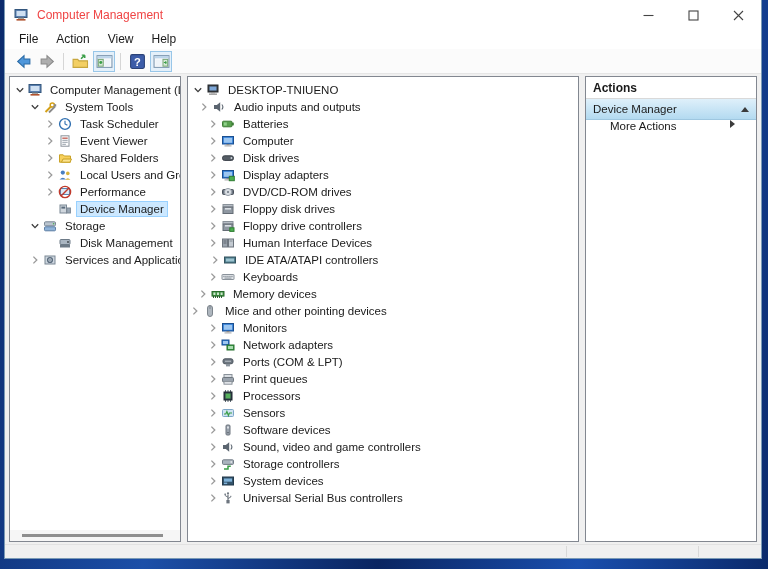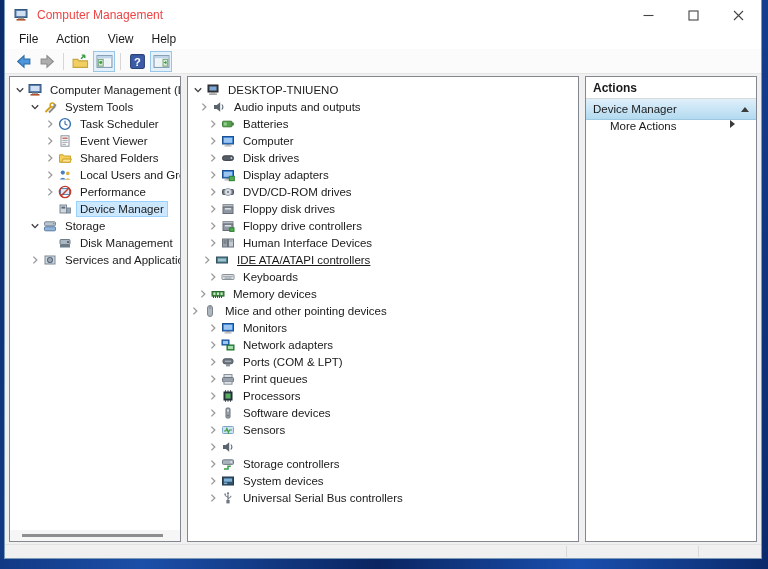--- a/index.html
+++ b/index.html
@@ -466,21 +466,21 @@
               <svg width="14" height="14" viewBox="0 0 14 14">
                 <rect x="1.5" y="3" width="5" height="8" fill="#9aa3ad" stroke="#6d757e"></rect>
                 <rect x="7.5" y="3" width="5" height="8" fill="#c3cad1" stroke="#6d757e"></rect>
                 <rect x="2.5" y="4.5" width="3" height="1" fill="#5f6770"></rect>
                 <rect x="2.5" y="6.5" width="3" height="1" fill="#5f6770"></rect>
                 <rect x="8.5" y="4.5" width="3" height="1" fill="#868e96"></rect>
               </svg>
             </span>
             <span class="tlabel">Human Interface Devices</span>
           </div>
-          <div class="trow" style="padding-left: 12px; text-decoration: underline;">
+          <div class="trow" style="padding-left: 20px;">
             <span class="chev">
               <svg width="10" height="10" viewBox="0 0 10 10">
                 <path d="M3.4 1.6 L6.8 5 L3.4 8.4" fill="none" stroke="#9a9a9a" stroke-width="1.3"></path>
               </svg>
             </span>
             <span class="ticon">
               <svg width="14" height="14" viewBox="0 0 14 14">
                 <rect x="1.5" y="4" width="11" height="6" fill="#4f7d8c" stroke="#33535e"></rect>
                 <rect x="3" y="5.5" width="8" height="3" fill="#9cc3cf"></rect>
               </svg>
@@ -636,53 +636,54 @@
             <span class="tlabel">Processors</span>
           </div>
           <div class="trow" style="padding-left: 18px;">
             <span class="chev">
               <svg width="10" height="10" viewBox="0 0 10 10">
                 <path d="M3.4 1.6 L6.8 5 L3.4 8.4" fill="none" stroke="#9a9a9a" stroke-width="1.3"></path>
               </svg>
             </span>
             <span class="ticon">
               <svg width="14" height="14" viewBox="0 0 14 14">
+                <rect x="1.5" y="3.5" width="11" height="7" rx="1" fill="#cfe3f2" stroke="#7da6c8"></rect>
+                <path d="M3 8 L4.8 8 L5.9 5.5 L7.4 9.5 L8.4 7 L11 7" fill="none" stroke="#3a9e47" stroke-width="1.2"></path>
+              </svg>
+            </span>
+            <span class="tlabel">Sensors</span>
+          </div>
+          <div class="trow" style="padding-left: 18px;">
+            <span class="chev">
+              <svg width="10" height="10" viewBox="0 0 10 10">
+                <path d="M3.4 1.6 L6.8 5 L3.4 8.4" fill="none" stroke="#9a9a9a" stroke-width="1.3"></path>
+              </svg>
+            </span>
+            <span class="ticon">
+              <svg width="14" height="14" viewBox="0 0 14 14">
                 <rect x="5" y="2" width="4" height="10" rx="1" fill="#9aa3ad" stroke="#6d757e"></rect>
                 <rect x="6" y="3.5" width="2" height="2" fill="#d9dee3"></rect>
                 <rect x="6" y="9" width="2" height="1.2" fill="#6d757e"></rect>
               </svg>
             </span>
             <span class="tlabel">Software devices</span>
           </div>
           <div class="trow" style="padding-left: 18px;">
             <span class="chev">
               <svg width="10" height="10" viewBox="0 0 10 10">
                 <path d="M3.4 1.6 L6.8 5 L3.4 8.4" fill="none" stroke="#9a9a9a" stroke-width="1.3"></path>
               </svg>
             </span>
             <span class="ticon">
               <svg width="14" height="14" viewBox="0 0 14 14">
-                <rect x="1.5" y="3.5" width="11" height="7" rx="1" fill="#cfe3f2" stroke="#7da6c8"></rect>
-                <path d="M3 8 L4.8 8 L5.9 5.5 L7.4 9.5 L8.4 7 L11 7" fill="none" stroke="#3a9e47" stroke-width="1.2"></path>
-              </svg>
-            </span>
-            <span class="tlabel">Sensors</span>
-          </div>
-          <div class="trow" style="padding-left: 18px;">
-            <span class="chev">
-              <svg width="10" height="10" viewBox="0 0 10 10">
-                <path d="M3.4 1.6 L6.8 5 L3.4 8.4" fill="none" stroke="#9a9a9a" stroke-width="1.3"></path>
-              </svg>
-            </span>
-            <span class="ticon">
-              <svg width="14" height="14" viewBox="0 0 14 14">
                 <path d="M2 5 L4.8 5 L8.2 2.2 L8.2 11.8 L4.8 9 L2 9 Z" fill="#5b6570"></path>
                 <path d="M9.8 4.5 Q12 7 9.8 9.5" stroke="#5b6570" stroke-width="1.1" fill="none"></path>
               </svg>
             </span>
+            <span class="tlabel">Sound, video and game controllers</span>
           </div>
           <div class="trow" style="padding-left: 18px;">
             <span class="chev">
               <svg width="10" height="10" viewBox="0 0 10 10">
                 <path d="M3.4 1.6 L6.8 5 L3.4 8.4" fill="none" stroke="#9a9a9a" stroke-width="1.3"></path>
               </svg>
             </span>
             <span class="ticon">
               <svg width="14" height="14" viewBox="0 0 14 14">
                 <rect x="1.5" y="2.8" width="11" height="4.6" rx="1" fill="#aab4be" stroke="#737d87"></rect>

